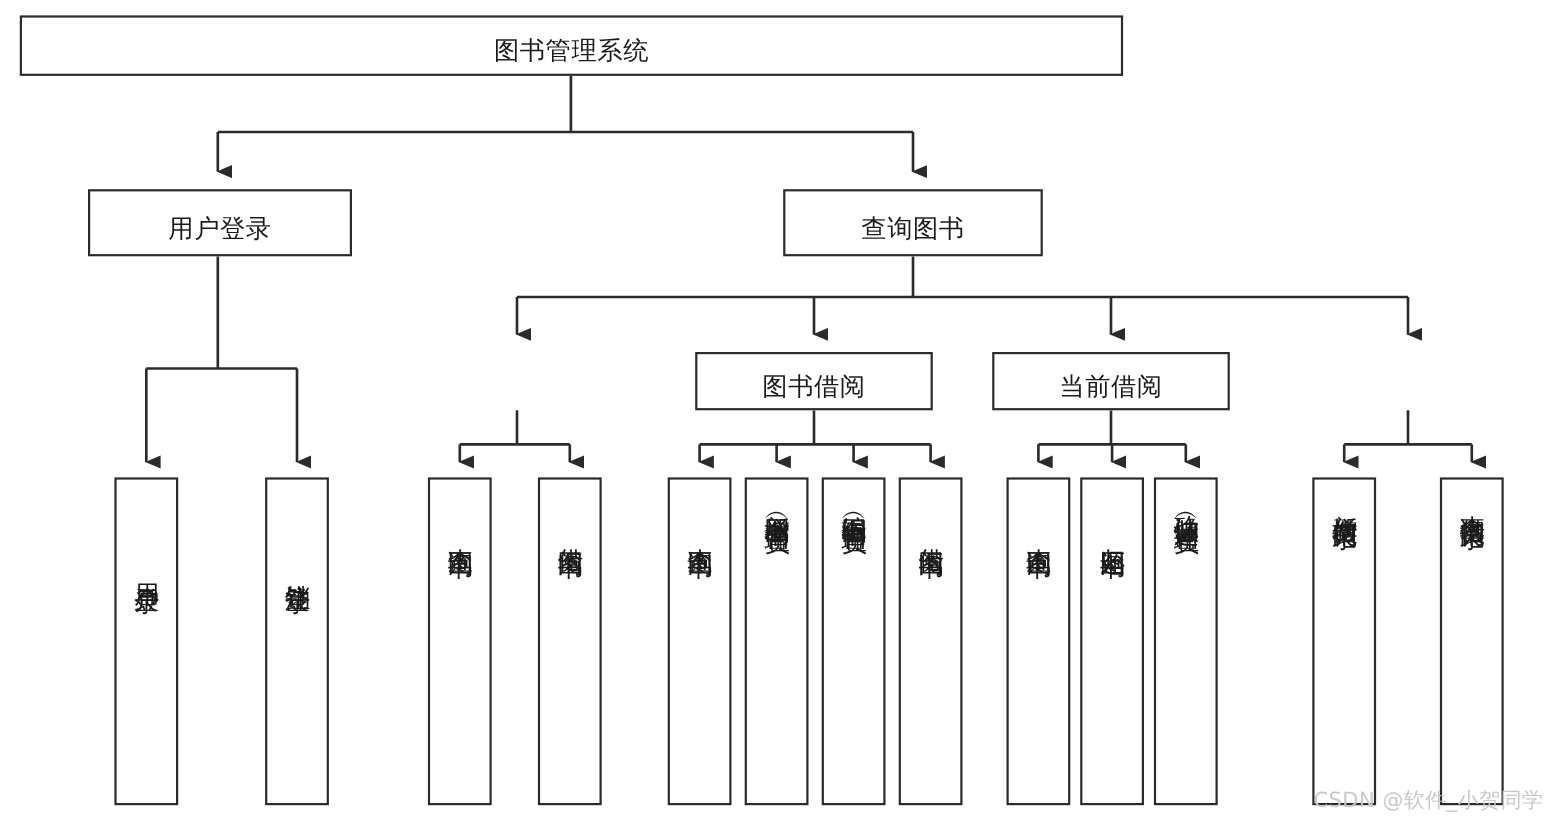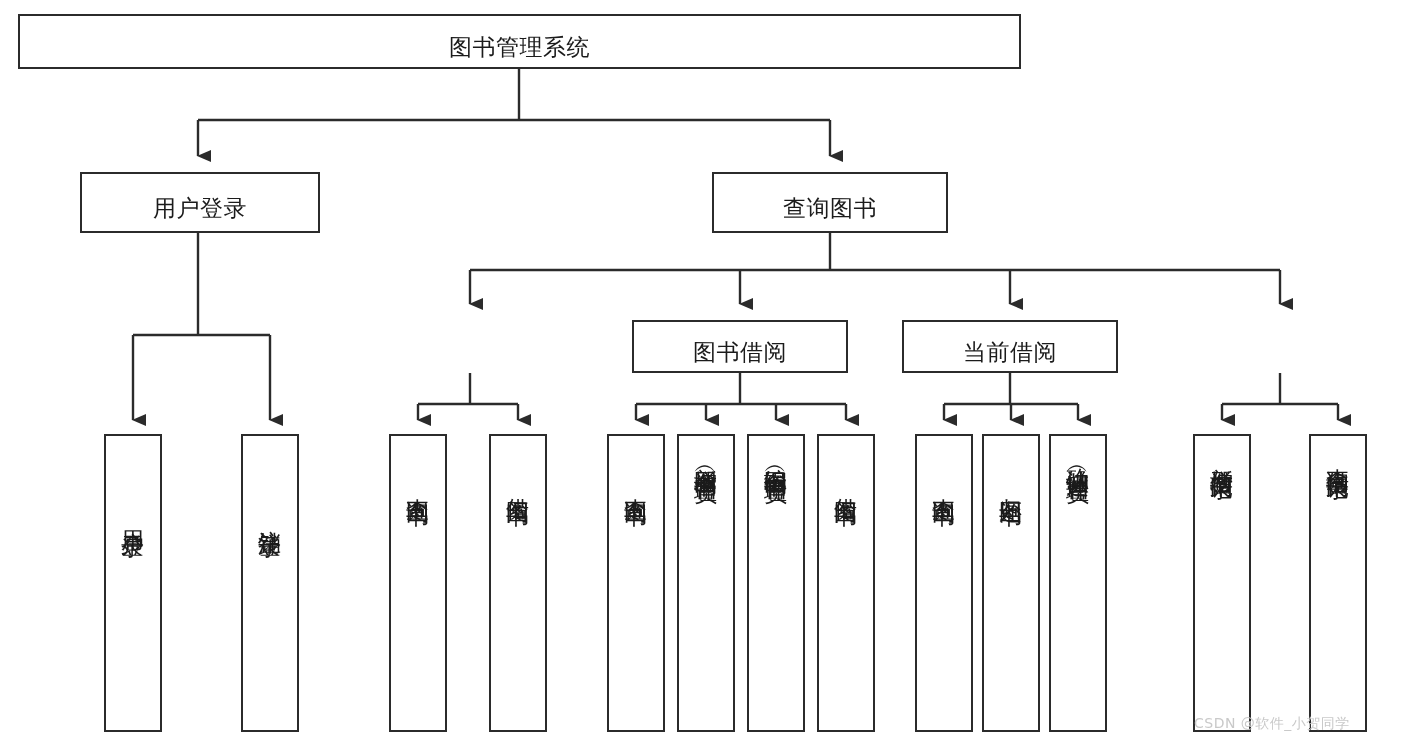--- a/index.html
+++ b/index.html
@@ -67,21 +67,21 @@
     margin-top: 70px;
   }
   .node.vert.mid2 .label {
     margin-top: 38px;
   }
   .node.vert.topish .label {
     margin-top: 8px;
   }
   .watermark {
     position: absolute;
-    font-size: 14px;
+    font-size: 19px;
     color: #c9c9c9;
     white-space: nowrap;
     z-index: 3;
     letter-spacing: 0.5px;
   }
 </style>
 </head>
 <body>
 
 <div id="canvas">

